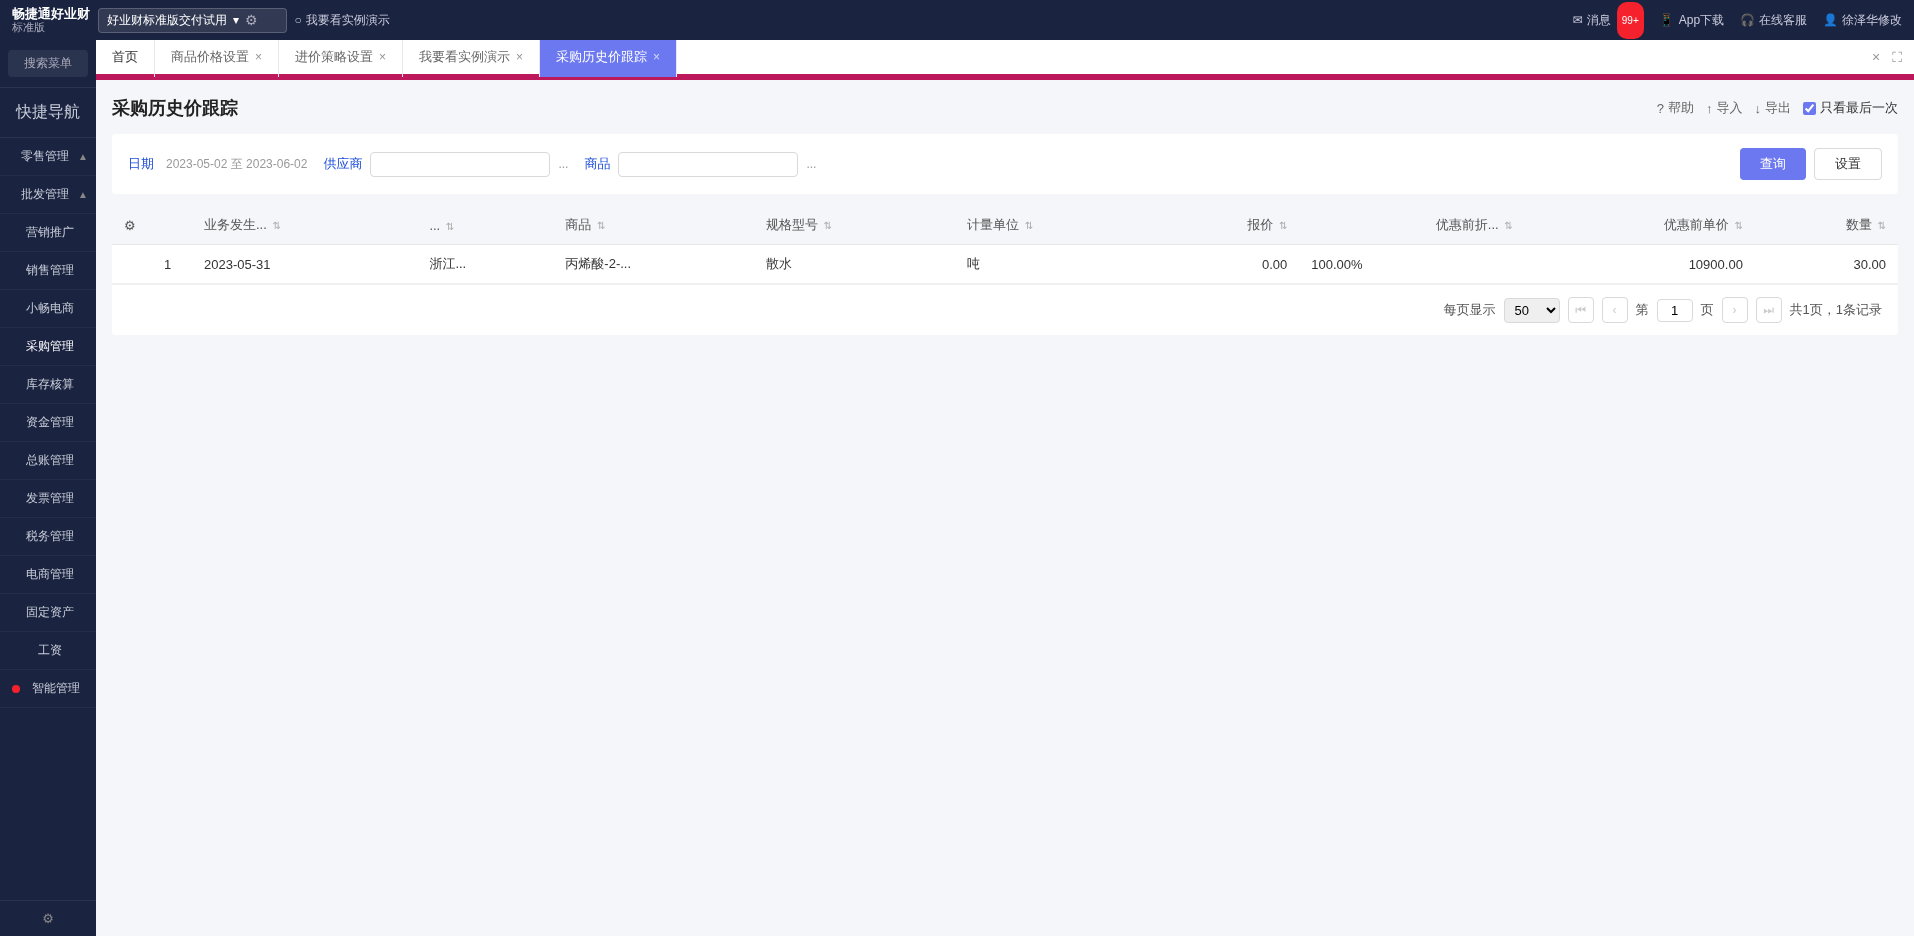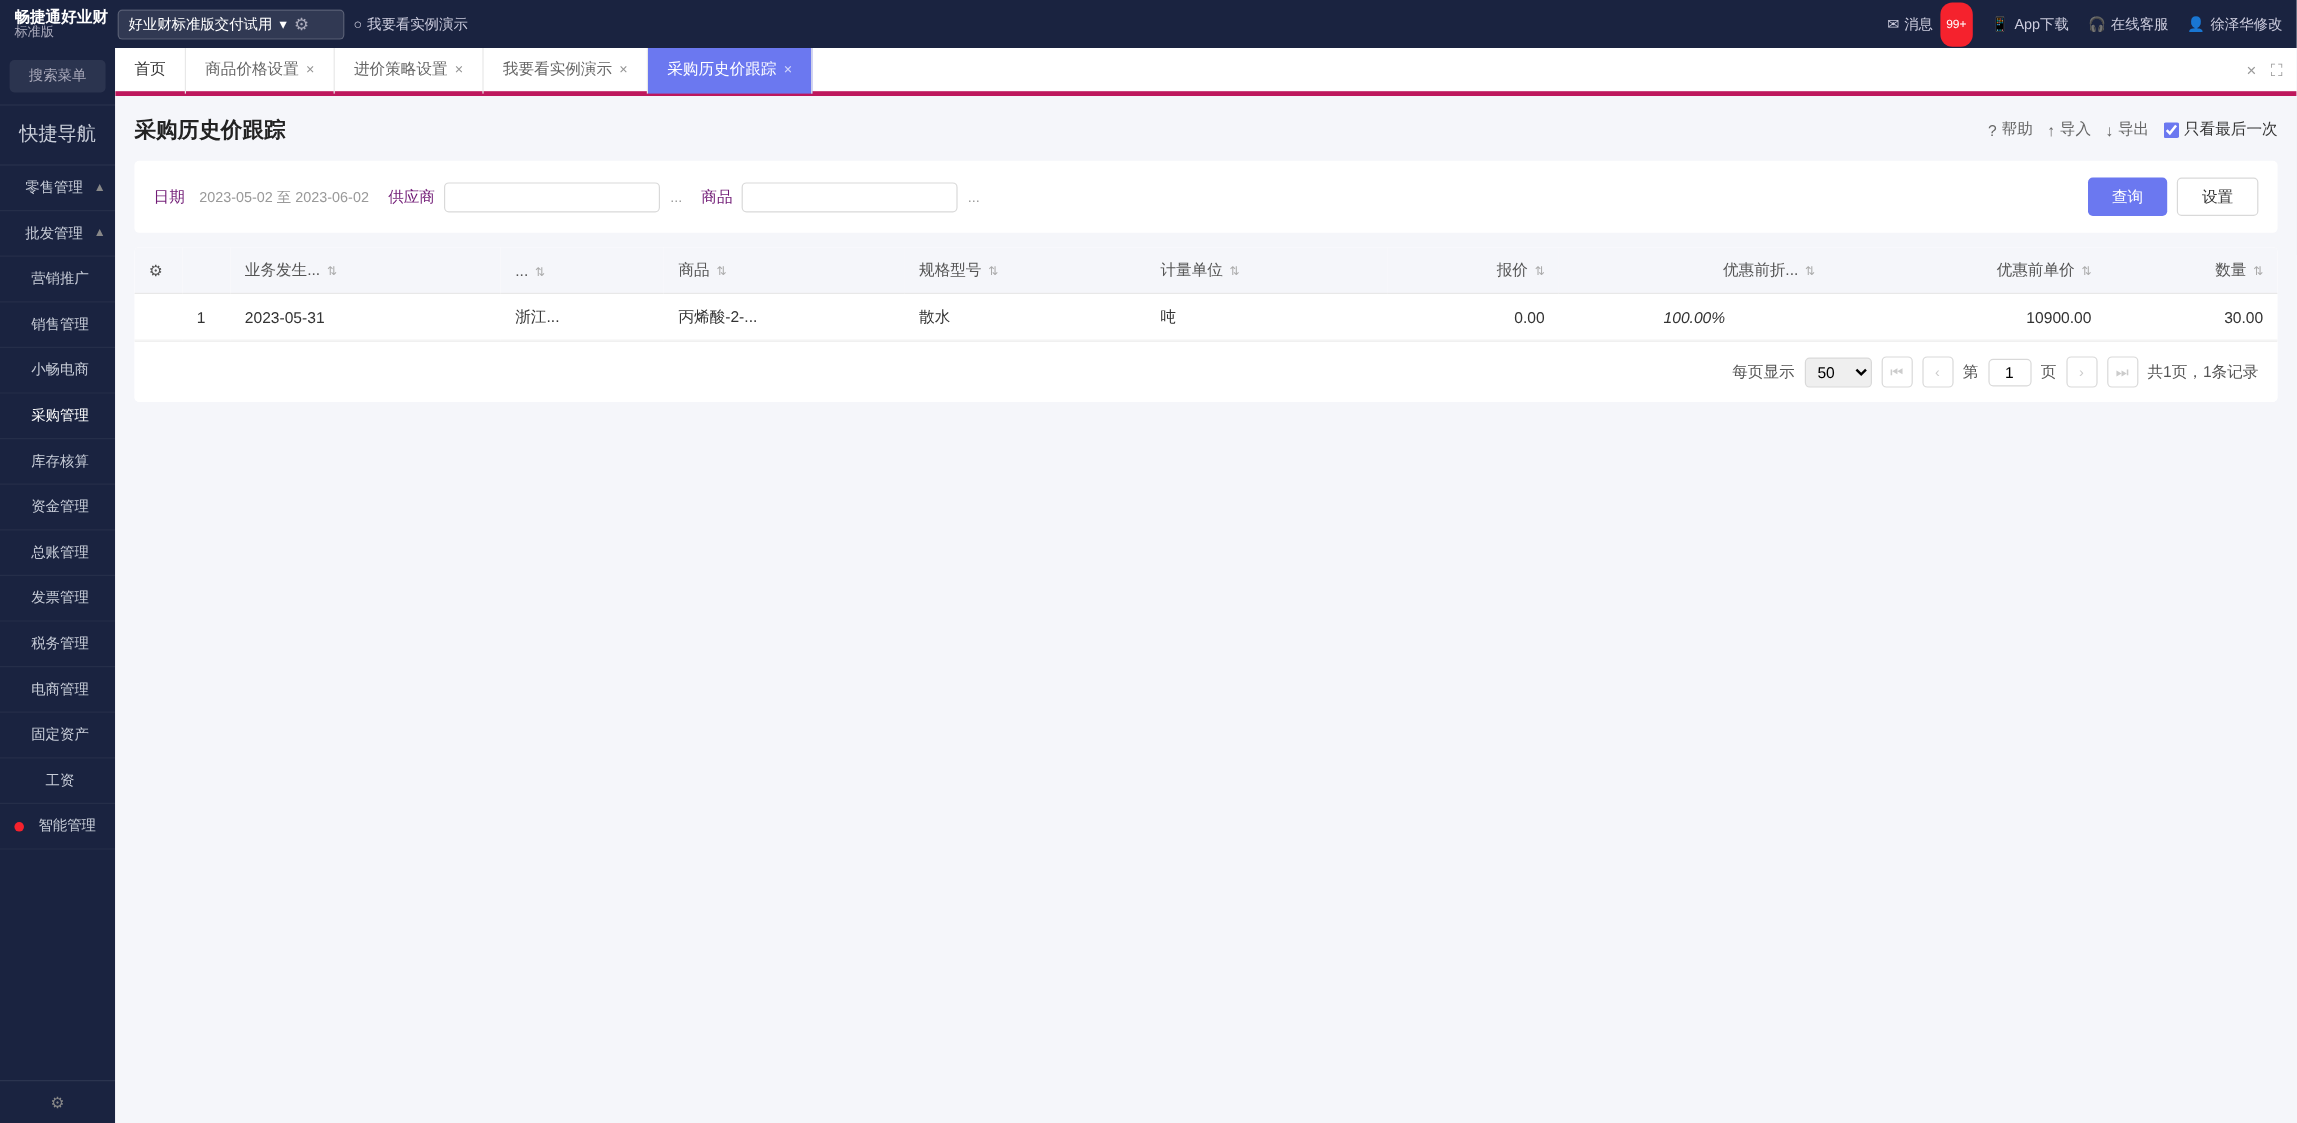--- a/index.html
+++ b/index.html
@@ -29,41 +29,41 @@
     .sidebar-item.active { color: #fff; }
     .sidebar-item .label { flex: 1; }
     .sidebar-item .arrow { font-size: 10px; color: #888; }
     .sidebar-dot { width: 8px; height: 8px; border-radius: 50%; background: #f5222d; display: inline-block; margin-right: 4px; }
     .sidebar-gear { text-align: center; padding: 10px 0; border-top: 1px solid rgba(255,255,255,0.08); margin-top: auto; cursor: pointer; color: #888; }
 
     
     .content-area { flex: 1; display: flex; flex-direction: column; overflow: hidden; background: #f5f6fa; }
 
     
-    .tabbar { height: 40px; background: #fff; display: flex; align-items: center; padding: 0; border-bottom: 4px solid #be185d; flex-shrink: 0; }
+    .tabbar { height: 40px; background: #fff; display: flex; align-items: center; padding: 0; border-bottom: 6px solid #be185d; flex-shrink: 0; }
     .tab { height: 40px; padding: 0 16px; display: flex; align-items: center; gap: 6px; font-size: 13px; cursor: pointer; color: #666; border-right: 1px solid #e8e8e8; white-space: nowrap; }
     .tab.home { color: #333; }
     .tab.active { background: #6b78f0; color: #fff; }
     .tab .close-btn { font-size: 12px; opacity: 0.7; cursor: pointer; }
     .tab.active .close-btn { color: #fff; }
     .tabbar-actions { margin-left: auto; display: flex; align-items: center; padding-right: 8px; gap: 4px; }
     .tabbar-action-btn { background: none; border: none; cursor: pointer; color: #999; font-size: 14px; padding: 4px; }
 
     
     .page-content { flex: 1; overflow-y: auto; padding: 16px; }
     .page-header { display: flex; align-items: center; justify-content: space-between; margin-bottom: 14px; }
     .page-title { font-size: 18px; font-weight: bold; color: #222; }
     .page-actions { display: flex; align-items: center; gap: 12px; }
     .page-action-btn { display: flex; align-items: center; gap: 4px; color: #666; font-size: 13px; cursor: pointer; background: none; border: none; }
 
     
     .filter-card { background: #fff; border-radius: 4px; padding: 14px 16px; margin-bottom: 12px; }
     .filter-row { display: flex; align-items: center; gap: 16px; flex-wrap: wrap; }
     .filter-group { display: flex; align-items: center; gap: 8px; }
-    .filter-label { color: #701a75; font-size: 13px; white-space: nowrap; }
+    .filter-label { color: #1d4ed8; font-size: 13px; white-space: nowrap; }
     .filter-date-btns { display: flex; align-items: center; gap: 4px; }
     .filter-date-btn { padding: 3px 8px; border: 1px solid transparent; border-radius: 12px; cursor: pointer; font-size: 12px; background: none; color: #555; }
     .filter-date-btn.active { background: #6b78f0; color: #fff; border-color: #6b78f0; }
     .filter-date-range { font-size: 12px; color: #999; margin-left: 4px; }
     .filter-input { border: 1px solid #d9d9d9; border-radius: 4px; padding: 4px 8px; font-size: 13px; outline: none; width: 180px; }
     .filter-more { color: #999; font-size: 12px; cursor: pointer; }
     .filter-actions { margin-left: auto; display: flex; gap: 8px; }
     .btn-primary { background: #6b78f0; color: #fff; border: none; border-radius: 4px; padding: 6px 20px; font-size: 13px; cursor: pointer; }
     .btn-default { background: #fff; color: #333; border: 1px solid #d9d9d9; border-radius: 4px; padding: 6px 20px; font-size: 13px; cursor: pointer; }
 
@@ -312,21 +312,21 @@
           <tbody>
             <tr>
               <td class="table-gear-col"></td>
               <td>1</td>
               <td>2023-05-31</td>
               <td>浙江...</td>
               <td>丙烯酸-2-...</td>
               <td>散水</td>
               <td>吨</td>
               <td style="text-align:right;">0.00</td>
-              <td style="text-align:center;font-style:italic;">100.00%</td>
+              <td style="text-align:left;">100.00%</td>
               <td style="text-align:right;">10900.00</td>
               <td style="text-align:right;">30.00</td>
             </tr>
           </tbody>
         </table>
 
         <div class="pagination-bar">
           <span>每页显示</span>
           <select class="per-page-select">
             <option>50</option>

